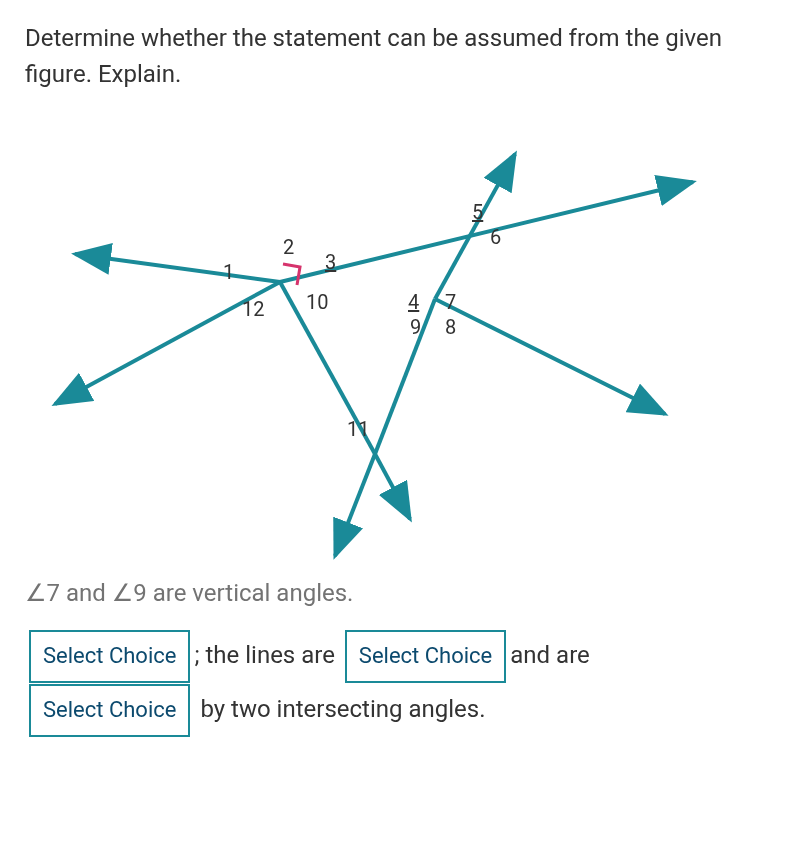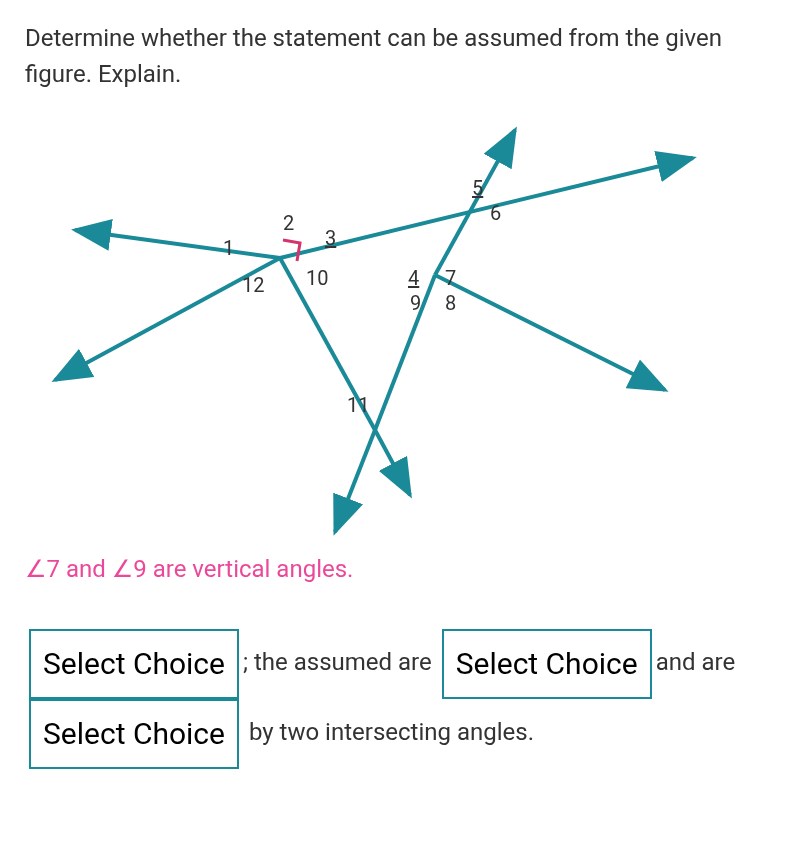--- a/index.html
+++ b/index.html
@@ -12,48 +12,48 @@
       background: #ffffff;
       width: 807px;
       height: 851px;
       padding: 20px 25px;
       color: #333;
     }
     .question-text {
       font-size: 24px;
       line-height: 1.5;
       color: #333;
-      margin-bottom: 8px;
+      margin-bottom: 32px;
     }
     .figure-container {
       width: 100%;
       height: 440px;
       position: relative;
       margin-bottom: 10px;
     }
     .figure-container svg {
       display: block;
     }
     .statement {
       font-size: 24px;
-      color: #ec4899;
+      color: #737373;
       margin-top: 15px;
-      margin-bottom: 46px;
+      margin-bottom: 22px;
     }
     .answer-section {
       font-size: 24px;
       color: #333;
       line-height: 2.2;
     }
     .select-box {
       display: inline-block;
       border: 2px solid #1a8a98;
       padding: 0 12px;
-      color: #000000;
-      font-size: 30px;
+      color: #0c4a6e;
+      font-size: 22px;
       vertical-align: middle;
       margin: 0 4px;
       cursor: pointer;
     }
   </style>
 </head>
 <body>
 
 <div class="question-text">Determine whether the statement can be assumed from the given figure. Explain.</div>
 
@@ -93,17 +93,17 @@
     <text x="385" y="210" font-size="20" fill="#333">9</text>
     <text x="281" y="185" font-size="20" fill="#333">10</text>
     <text x="322" y="312" font-size="20" fill="#333">11</text>
     <text x="217" y="192" font-size="20" fill="#333">12</text>
   </svg>
 </div>
 
 <div class="statement">∠7 and ∠9 are vertical angles.</div>
 
 <div class="answer-section">
-  <span class="select-box">Select Choice</span><span>; the assumed are</span>
+  <span class="select-box">Select Choice</span><span>; the lines are</span>
   <span class="select-box">Select Choice</span><span>and are</span><br>
   <span class="select-box">Select Choice</span>
   <span>by two intersecting angles.</span>
 </div>
 
 </body></html>

